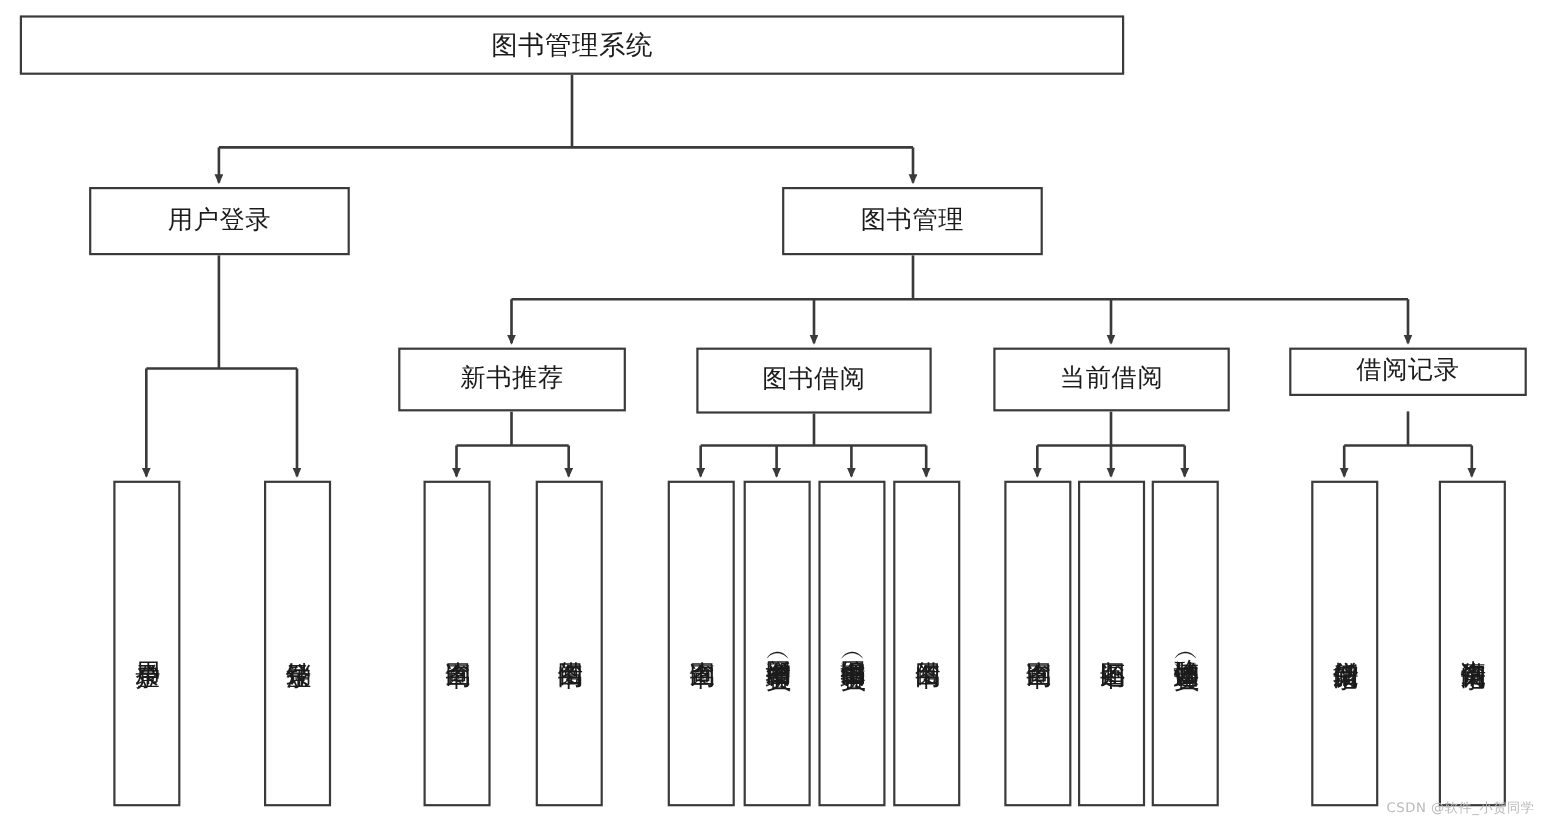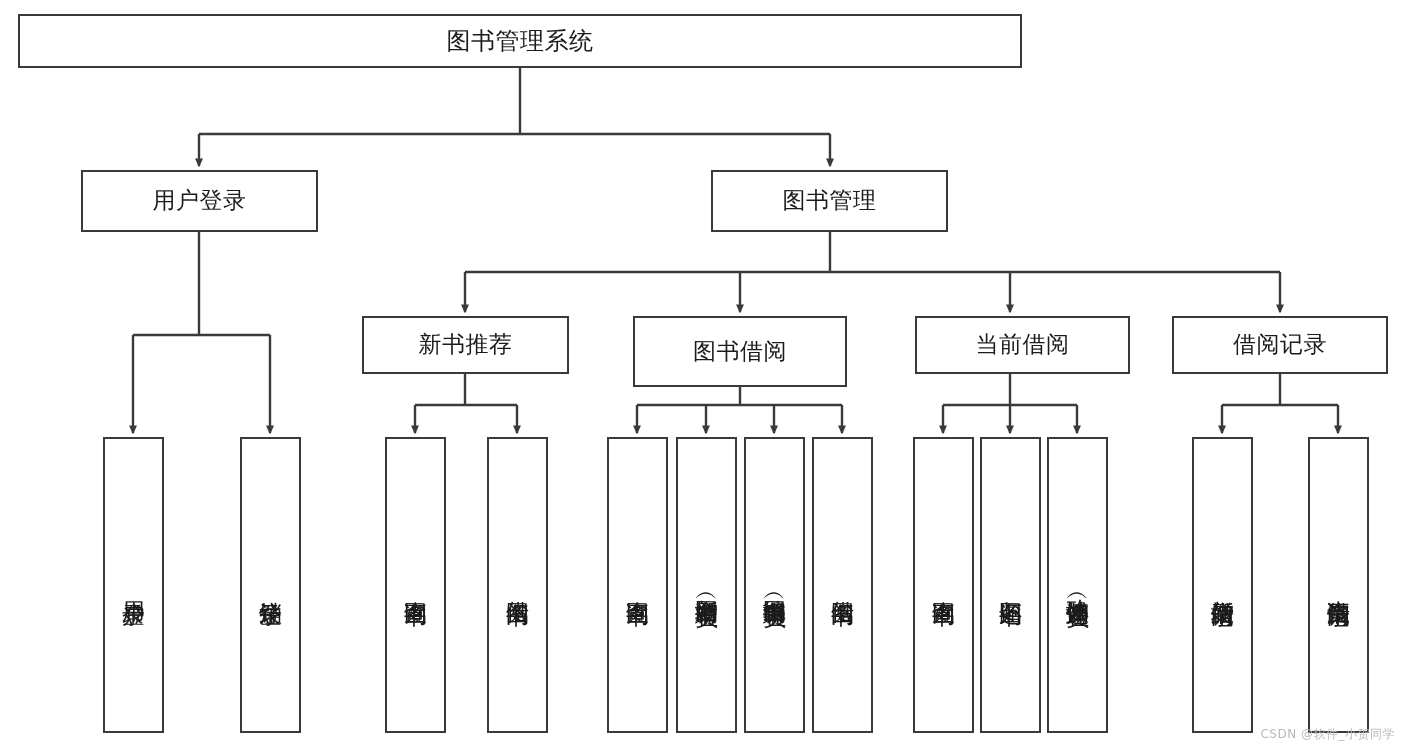--- a/index.html
+++ b/index.html
@@ -135,29 +135,29 @@
   </div>
 
   <div class="node horizontal" style="left:362px; top:316px; width:207px; height:58px;">
     <span class="node-label">新书推荐</span>
   </div>
 
   <div class="node horizontal" style="left:711px; top:170px; width:237px; height:62px;">
     <span class="node-label">图书管理</span>
   </div>
 
-  <div class="node horizontal" style="left:633px; top:316px; width:214px; height:71px;">
+  <div class="node horizontal" style="left:633px; top:316px; width:214px; height:60px;">
     <span class="node-label">图书借阅</span>
   </div>
 
-  <div class="node horizontal" style="left:903px; top:316px; width:215px; height:58px;margin-left:12px;">
+  <div class="node horizontal" style="left:903px; top:316px; width:215px; height:58px;">
     <span class="node-label">当前借阅</span>
   </div>
 
-  <div class="node horizontal" style="left:1172px; top:316px; width:216px; height:58px;">
+  <div class="node horizontal" style="left:1172px; top:316px; width:216px; height:44px;">
     <span class="node-label">借阅记录</span>
   </div>
 
   <div class="node vertical" style="left:103px; top:437px; width:61px; height:296px;">
     <span class="node-label">用户登录</span>
   </div>
 
   <div class="node vertical" style="left:240px; top:437px; width:61px; height:296px;">
     <span class="node-label">注销登录</span>
   </div>

